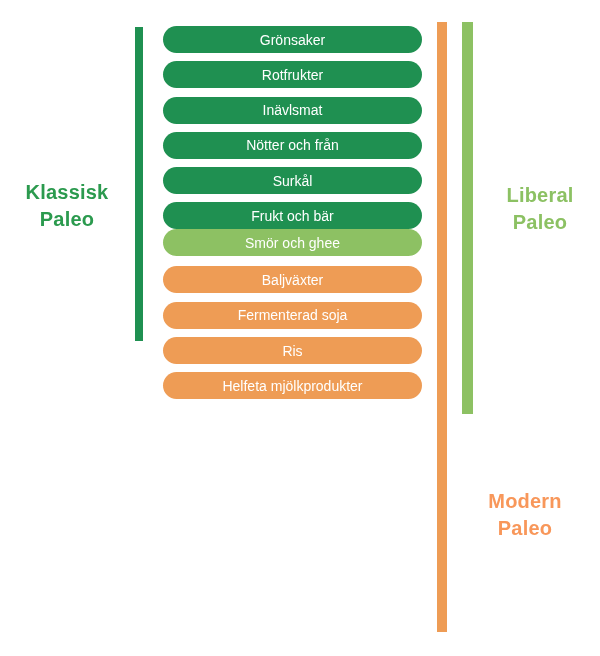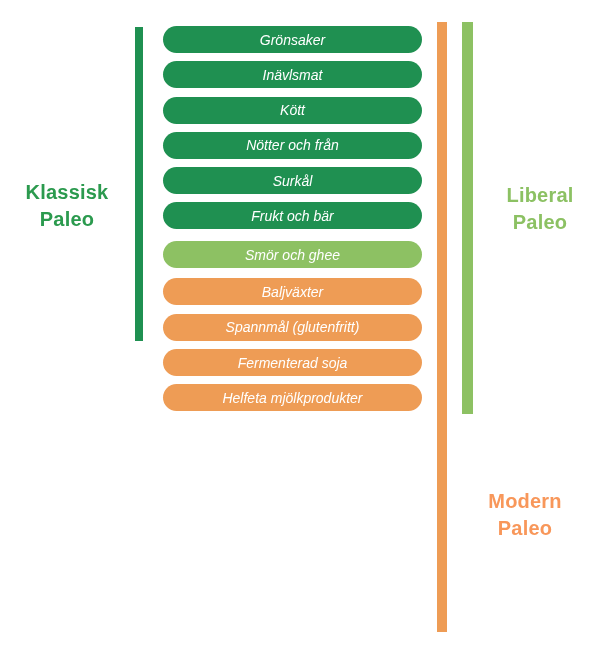--- a/index.html
+++ b/index.html
@@ -75,27 +75,26 @@
     height: 27px;
     border-radius: 14px;
     margin-bottom: 8.3px;
     display: flex;
     align-items: center;
     justify-content: center;
     color: var(--pill-text);
     font-size: 14px;
     line-height: 1;
     white-space: nowrap;
-    font-style: italic;
   }
   .pill.dark   { background: var(--dark-green); }
   .pill.light  { background: var(--light-green); }
   .pill.orange { background: var(--orange); }
   .pill.gap-lg { margin-bottom: 0; }
-  .pill.gap-md { margin-bottom: 10px; margin-top: 12px; }
+  .pill.gap-md { margin-bottom: 10px; }
   .pill:last-child { margin-bottom: 4px; }
 </style>
 </head>
 <body>
 
 <div class="canvas">
 
   <div class="vbar klassisk"></div>
   <div class="vbar modern"></div>
   <div class="vbar liberal"></div>
@@ -108,25 +107,25 @@
     <div>Liberal</div>
     <div>Paleo</div>
   </div>
   <div class="side-label modern">
     <div>Modern</div>
     <div>Paleo</div>
   </div>
 
   <div class="pill-stack">
     <div class="pill dark">Grönsaker</div>
+    <div class="pill dark">Rotfrukter</div>
     <div class="pill dark">Inävlsmat</div>
-    <div class="pill dark">Kött</div>
     <div class="pill dark">Nötter och från</div>
     <div class="pill dark">Surkål</div>
     <div class="pill dark gap-lg">Frukt och bär</div>
     <div class="pill light gap-md">Smör och ghee</div>
     <div class="pill orange">Baljväxter</div>
-    <div class="pill orange">Spannmål (glutenfritt)</div>
     <div class="pill orange">Fermenterad soja</div>
+    <div class="pill orange">Ris</div>
     <div class="pill orange">Helfeta mjölkprodukter</div>
   </div>
 
 </div>
 
 </body></html>

